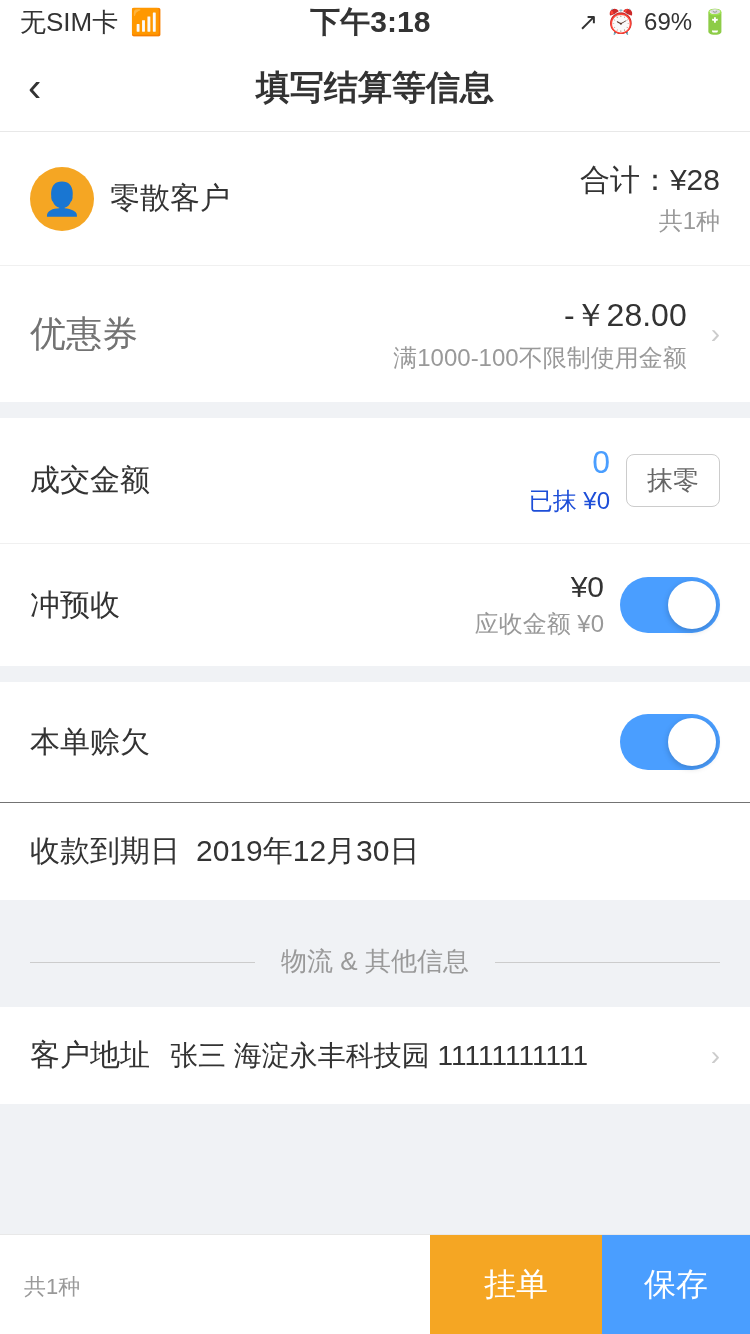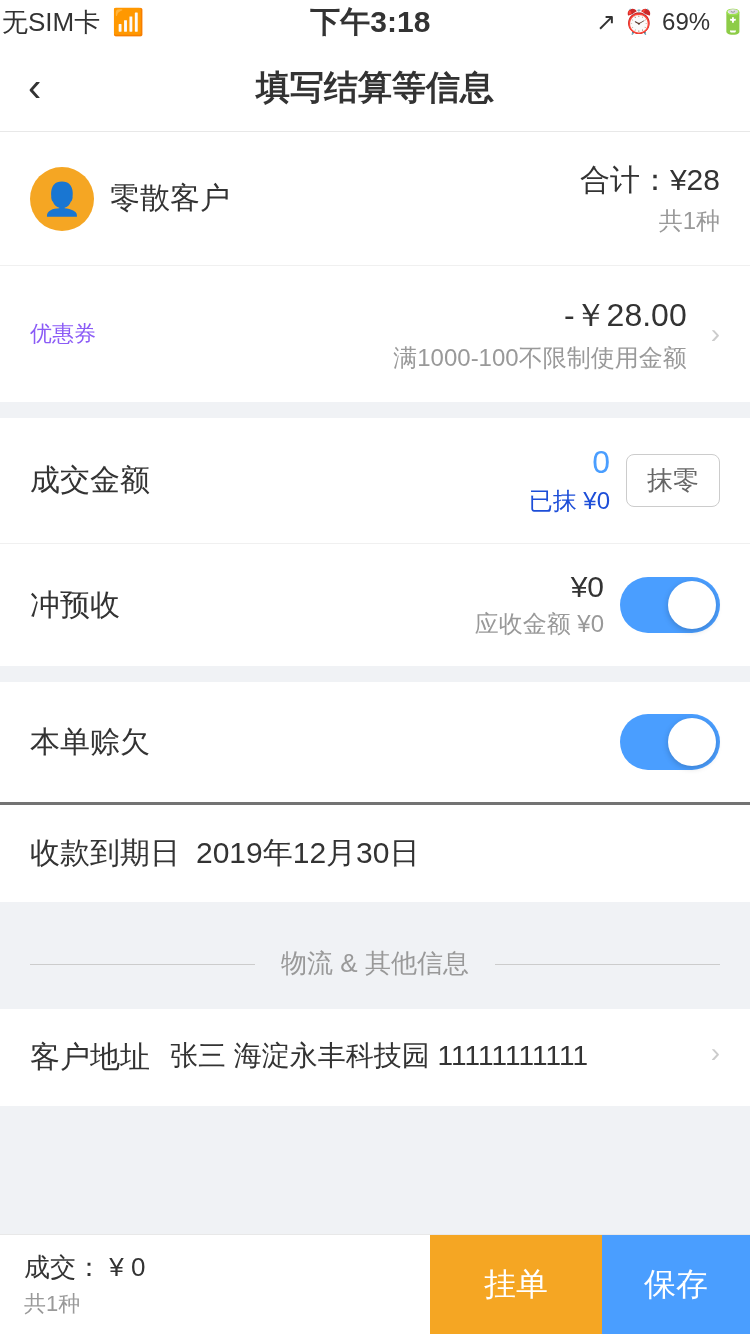--- a/index.html
+++ b/index.html
@@ -14,21 +14,21 @@
       position: relative;
     }
 
     
     .status-bar {
       height: 44px;
       background: #fff;
       display: flex;
       align-items: center;
       justify-content: space-between;
-      padding: 0 2px;
+      padding: 0 20px;
       font-size: 26px;
       font-weight: 500;
     }
     .status-left { display: flex; align-items: center; gap: 12px; }
     .status-center { font-size: 30px; font-weight: 600; }
     .status-right { display: flex; align-items: center; gap: 8px; font-size: 24px; }
 
     
     .nav-bar {
       height: 88px;
@@ -104,22 +104,22 @@
     
     .coupon-row {
       display: flex;
       align-items: center;
       justify-content: space-between;
       padding: 28px 30px;
       background: #fff;
       border-top: 1px solid #f0f0f0;
     }
     .coupon-label {
-      font-size: 22px;
-      color: #8b5cf6;
+      font-size: 36px;
+      color: #737373;
     }
     .coupon-right {
       display: flex;
       align-items: center;
       gap: 24px;
     }
     .coupon-info {
       text-align: right;
     }
     .coupon-discount {
@@ -227,21 +227,21 @@
       font-size: 30px;
       color: #333;
     }
 
     
     .due-date-row {
       display: flex;
       align-items: center;
       padding: 28px 30px;
       background: #fff;
-      border-top: 3px solid #737373;
+      border-top: 1px solid #737373;
     }
     .due-date-label {
       font-size: 30px;
       color: #333;
       margin-right: 16px;
     }
     .due-date-value {
       font-size: 30px;
       color: #333;
     }
@@ -270,20 +270,21 @@
       font-size: 26px;
       color: #999;
       z-index: 1;
       background: #f0f2f5;
       padding: 0 16px;
     }
 
     
     .address-row {
       display: flex;
+      align-items: center;
       justify-content: space-between;
       padding: 28px 30px;
       background: #fff;
     }
     .address-label {
       font-size: 30px;
       color: #333;
       flex-shrink: 0;
       margin-right: 20px;
     }
@@ -443,18 +444,17 @@
     <span class="address-label">客户地址</span>
     <span class="address-value">张三 海淀永丰科技园 11111111111</span>
     <span class="chevron-right">›</span>
   </div>
 </div>
 
 <div class="spacer"></div>
 
 <div class="bottom-bar">
   <div class="bottom-summary">
-    <span class="bottom-total-label">成交：  ¥ 0</span>
     <span class="bottom-total-count">共1种</span>
   </div>
   <div class="btn-hold">挂单</div>
   <div class="btn-save">保存</div>
 </div>
 
 </body></html>

